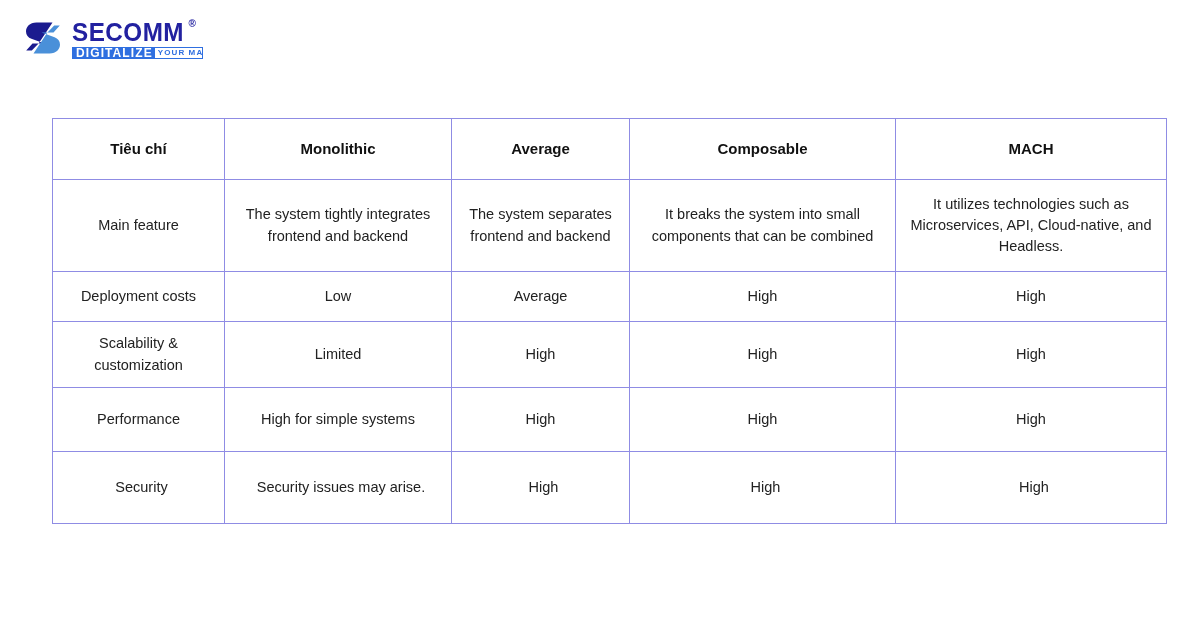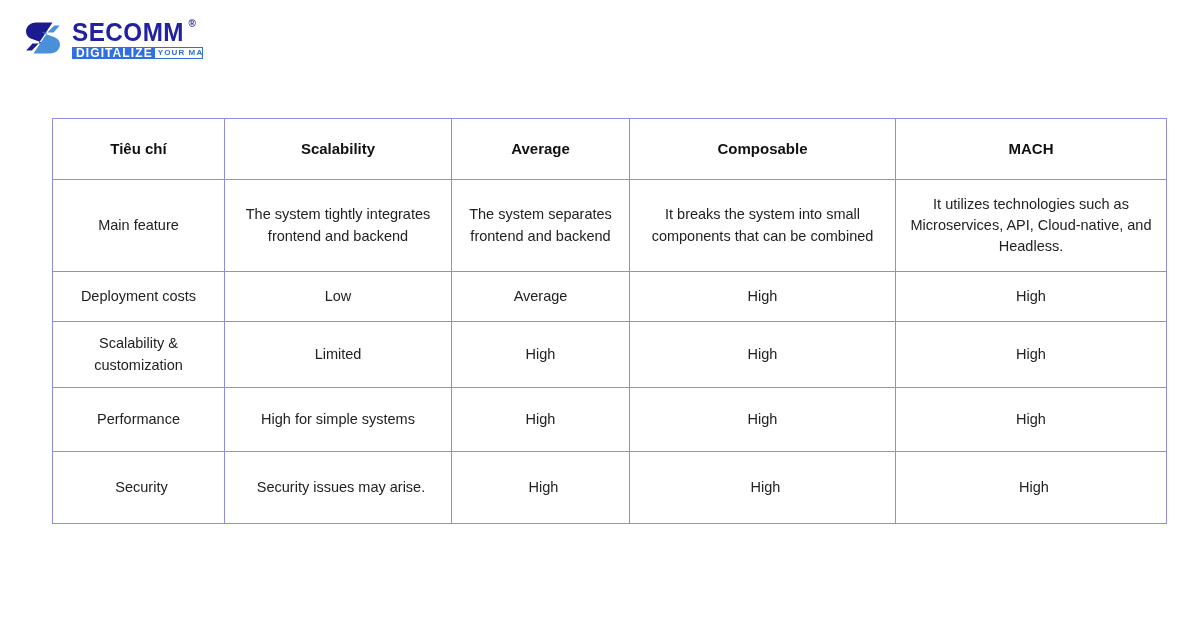--- a/index.html
+++ b/index.html
@@ -162,21 +162,21 @@
     <colgroup>
       <col class="c0">
         <col class="c1">
         <col class="c2">
         <col class="c3">
         <col class="c4">
     </colgroup>
     <thead>
       <tr>
         <th>Tiêu chí</th>
-        <th>Scalability</th>
+        <th>Monolithic</th>
         <th>Average</th>
         <th>Composable</th>
         <th>MACH</th>
       </tr>
     </thead>
     <tbody>
       <tr class="r0">
         <td class="label">Main feature</td>
         <td>The system tightly integrates frontend and backend</td>
         <td>The system separates frontend and backend</td>

